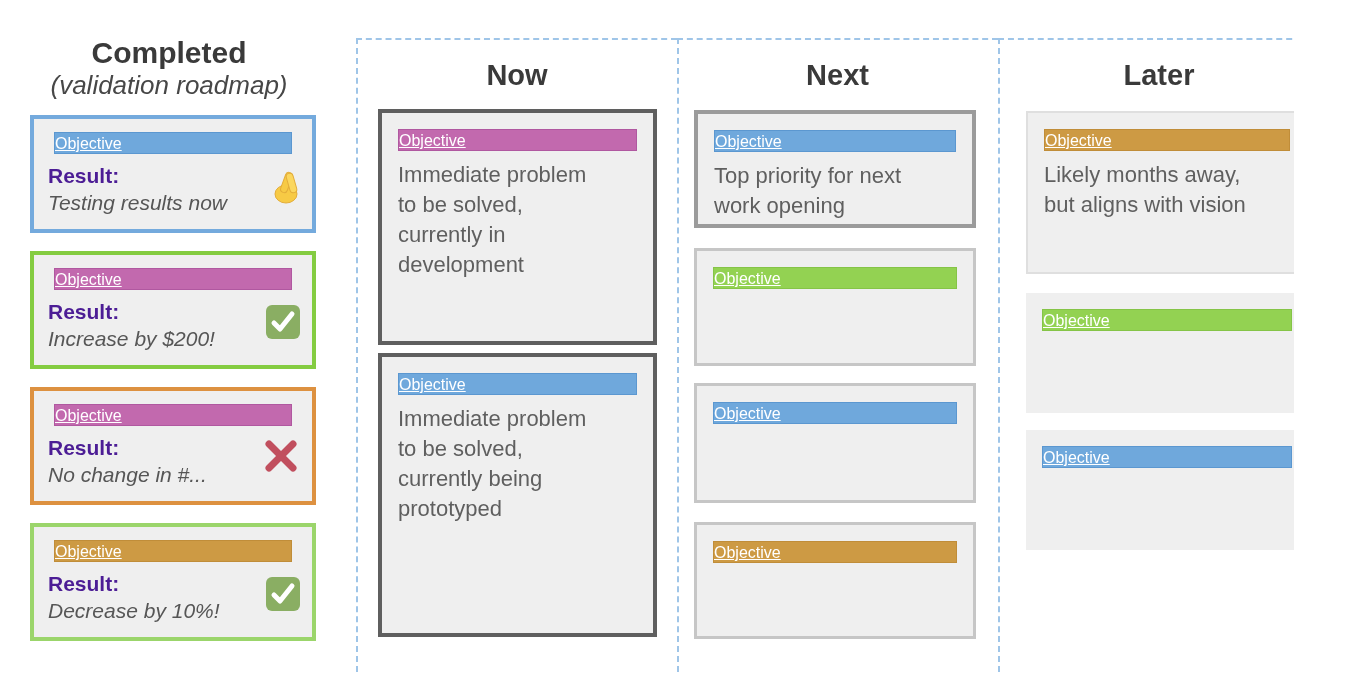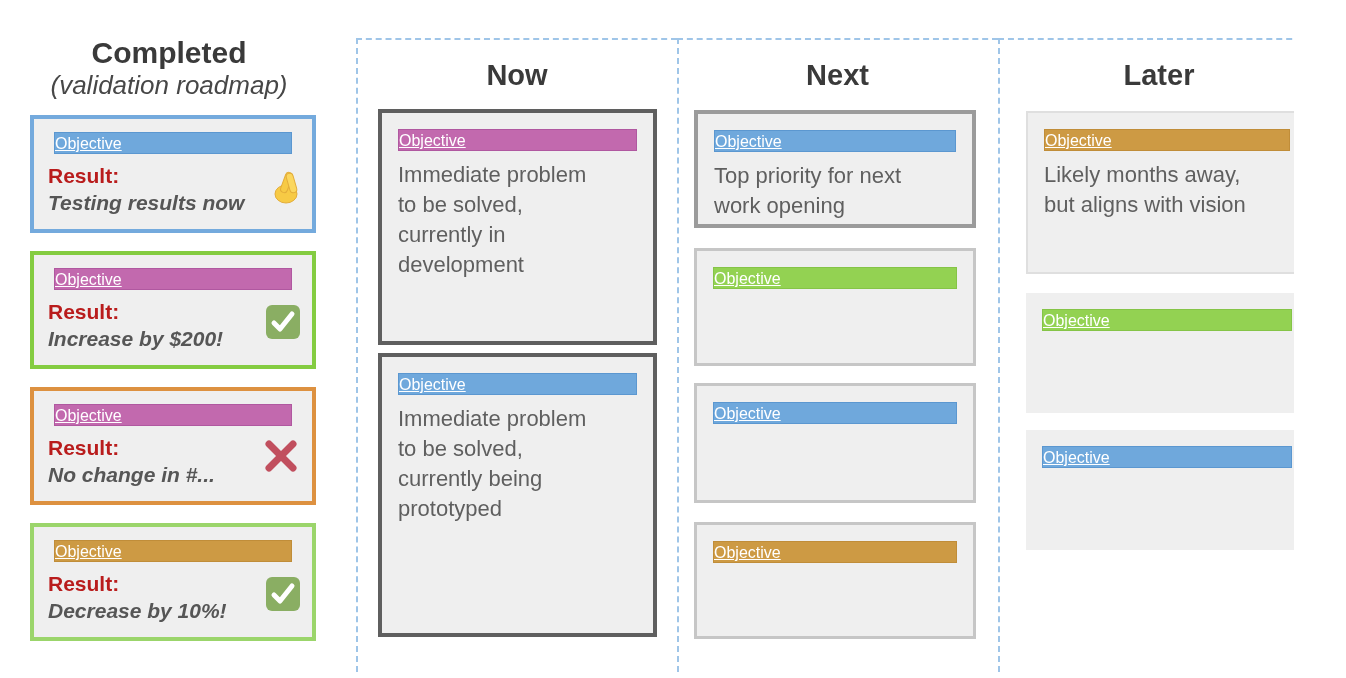--- a/index.html
+++ b/index.html
@@ -47,22 +47,22 @@
   
   .bar{height:22px;line-height:22px;text-align:left;color:#ffffff;font-size:16px;
        margin:16px 16px 0;box-sizing:border-box;border:1px solid transparent;text-decoration:underline;}
   .bar.blue{background:#6fa8dc;border-color:#5b97d0;}
   .bar.magenta{background:#c269ae;border-color:#b058a0;}
   .bar.green{background:#93d252;border-color:#85c447;}
   .bar.orange{background:#cd9a44;border-color:#c08d39;}
   
   .card-text{margin:9px 16px 0;font-size:22px;line-height:30px;color:#5f5f5f;max-width:212px;}
   .result{margin:8px 0 0 14px;}
-  .rlabel{font-size:21px;font-weight:bold;color:#b91c1c;line-height:27px;}
-  .rvalue{font-size:21px;font-weight:bold;font-style:italic;color:#565656;line-height:27px;max-width:215px;}
+  .rlabel{font-size:21px;font-weight:bold;color:#4c1d95;line-height:27px;}
+  .rvalue{font-size:21px;font-weight:normal;font-style:italic;color:#565656;line-height:27px;max-width:215px;}
   
   .status{position:absolute;width:36px;height:36px;}
   .status-fingers{right:6px;bottom:24px;}
   .status-check{right:12px;bottom:26px;width:34px;height:34px;background:#8aae63;border-radius:6px;
                 display:flex;align-items:center;justify-content:center;}
   .status-cross{right:14px;bottom:28px;width:34px;height:34px;}
 </style>
 </head>
 <body>
 

